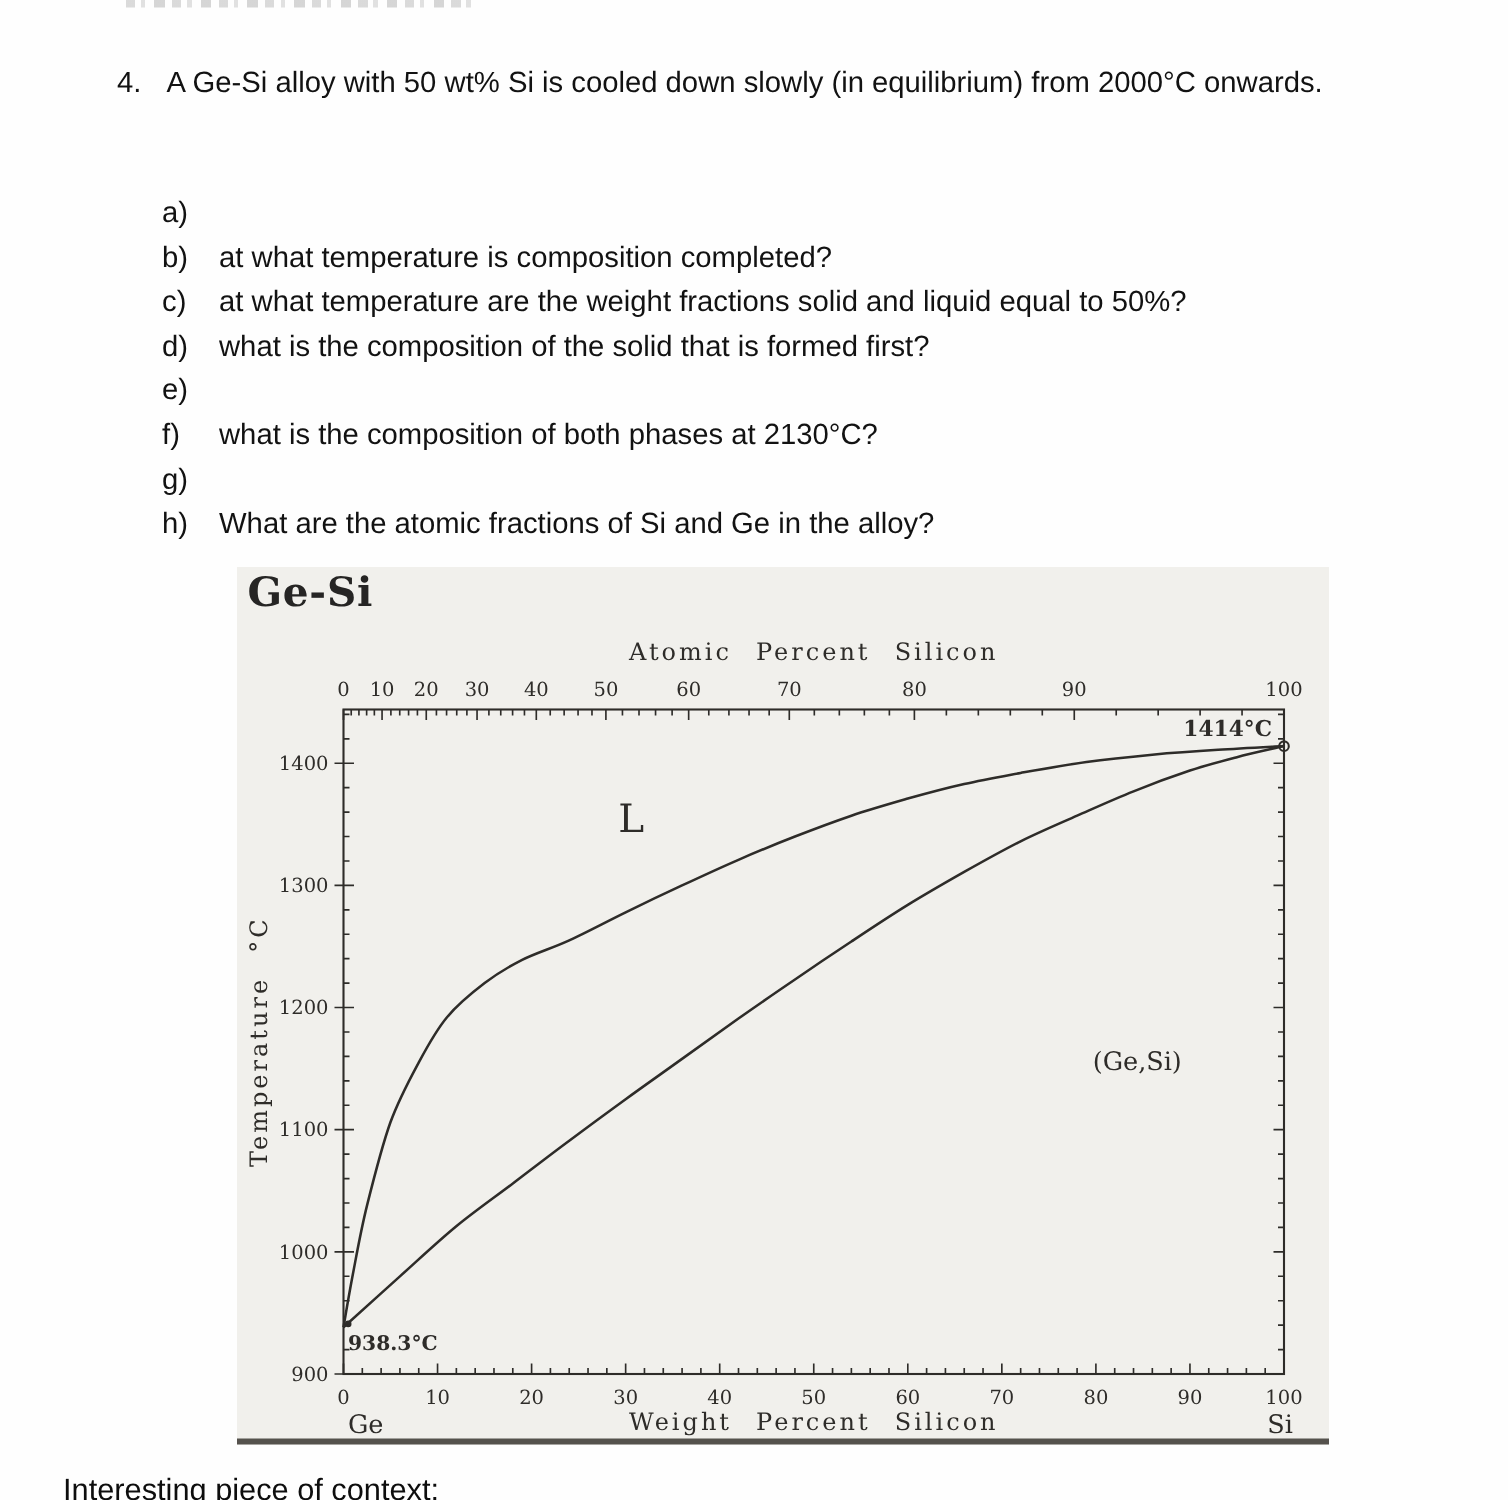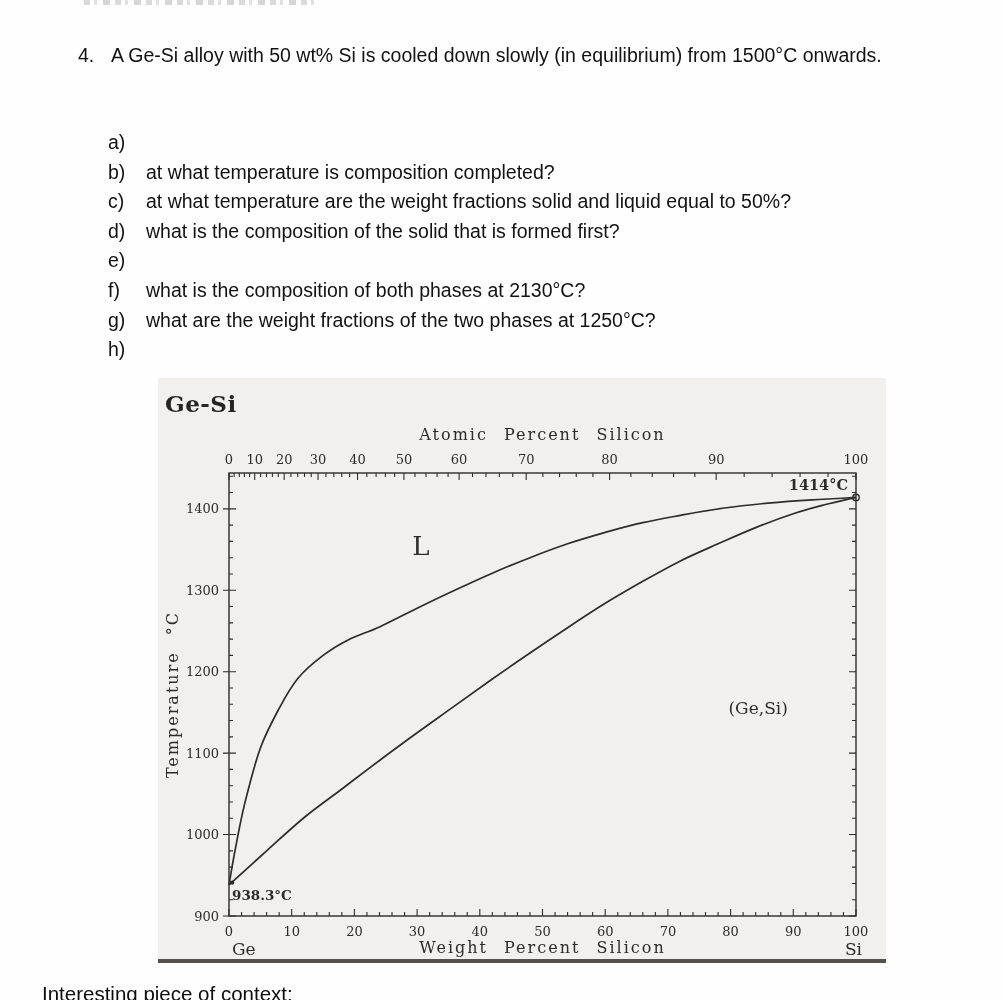--- a/index.html
+++ b/index.html
@@ -17,22 +17,22 @@
   .qnum{width:33px;flex:0 0 33px}
   .qbody{flex:1}
 
   .qlist{position:absolute;left:108px;top:128px;width:860px;font-size:19.5px;line-height:29.6px}
   .qitem{display:flex}
   .qlabel{width:38px;flex:0 0 38px}
 
   
   .figure{position:absolute;left:158px;top:378px;width:728px;height:581px;
           background:#f1f0ec;border-bottom:4px solid #55524d}
-  .fig-title{position:absolute;left:7px;top:12px;font-family:"DejaVu Serif",serif;
-             font-weight:bold;font-size:23px;color:#262524;letter-spacing:.5px}
+  .fig-title{position:absolute;left:7px;top:2px;font-family:"DejaVu Serif",serif;
+             font-weight:bold;font-size:27px;color:#262524;letter-spacing:.5px}
   .chart-svg{position:absolute;left:0;top:0}
   .chart-svg text{fill:#2e2c29}
   .ticklab{font-family:"DejaVu Serif",serif;font-size:13px}
   .axistitle{font-family:"DejaVu Serif",serif;font-size:16px;letter-spacing:2px;word-spacing:9px}
   .ann-region-liquid{font-family:"DejaVu Serif",serif;font-size:26px}
   .ann-region-solid{font-family:"DejaVu Serif",serif;font-size:17px}
   .ann-melting-point-si{font-family:"DejaVu Serif",serif;font-size:14.5px;font-weight:bold}
   .ann-melting-point-ge{font-family:"DejaVu Serif",serif;font-size:13.5px;font-weight:bold}
   .endlab{font-family:"DejaVu Serif",serif;font-size:17px}
 
@@ -41,21 +41,21 @@
 </style>
 </head>
 <body>
 
 <div class="remnant"></div>
 
 <div class="question">
   <div class="qrow">
     <div class="qnum">4.</div>
     <div class="qbody">
-      <div>A Ge-Si alloy with 50 wt% Si is cooled down slowly (in equilibrium) from 1500°C onwards.</div>
+      <div>A Ge-Si alloy with 50 wt% Si is cooled down slowly (in equilibrium) from 2000°C onwards.</div>
     </div>
   </div>
 </div>
 
 <div class="qlist">
   <div class="qitem">
       <span class="qlabel">a)</span>
     </div>
   <div class="qitem">
       <span class="qlabel">b)</span>
@@ -71,24 +71,24 @@
     </div>
   <div class="qitem">
       <span class="qlabel">e)</span>
     </div>
   <div class="qitem">
       <span class="qlabel">f)</span>
       <span>what is the composition of both phases at 2130°C?</span>
     </div>
   <div class="qitem">
       <span class="qlabel">g)</span>
-      <span>what are the weight fractions of the two phases at 1250°C?</span>
     </div>
   <div class="qitem">
       <span class="qlabel">h)</span>
+      <span>What are the atomic fractions of Si and Ge in the alloy?</span>
     </div>
 </div>
 
 <div class="figure">
   <div class="fig-title">Ge-Si</div>
   <svg class="chart-svg" id="chart" width="728" height="581">
       <rect x="71" y="95" width="627" height="443" fill="none" stroke="#2e2c29" stroke-width="1.4"></rect>
       <text x="71" y="86" text-anchor="middle" class="ticklab">0</text>
       <text x="96.707" y="86" text-anchor="middle" class="ticklab">10</text>
       <text x="126.17600000000002" y="86" text-anchor="middle" class="ticklab">20</text>

